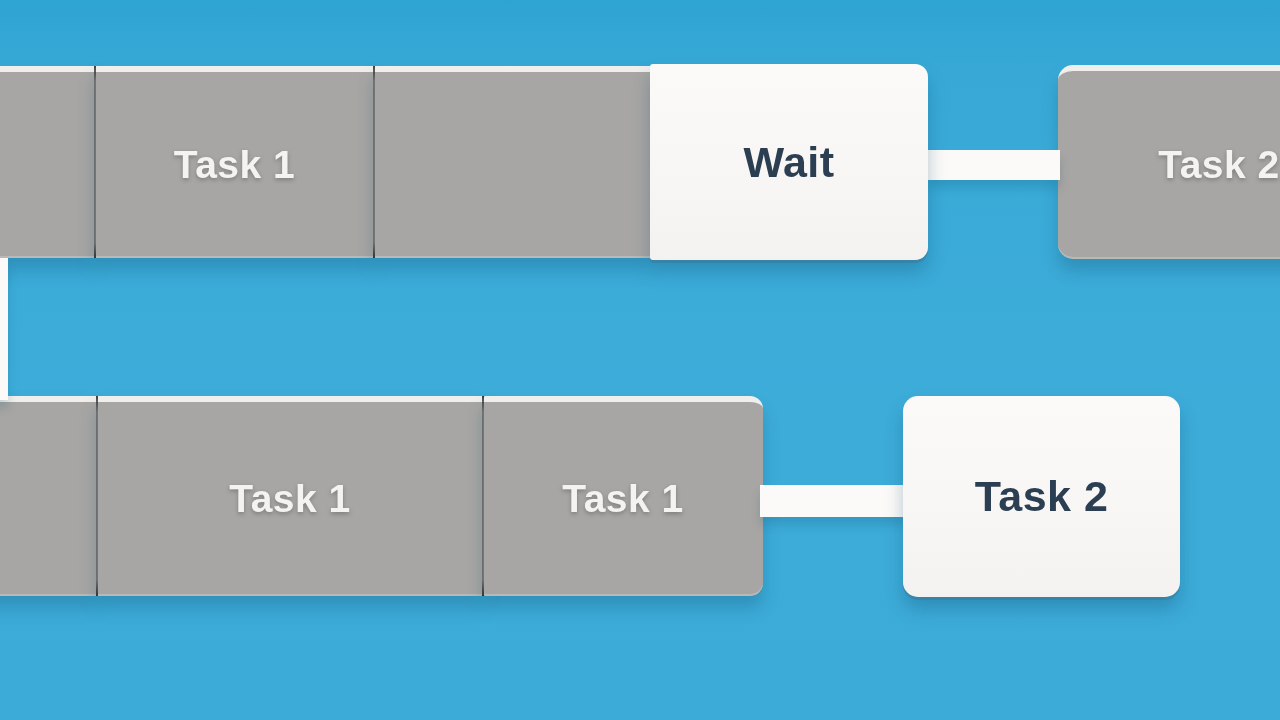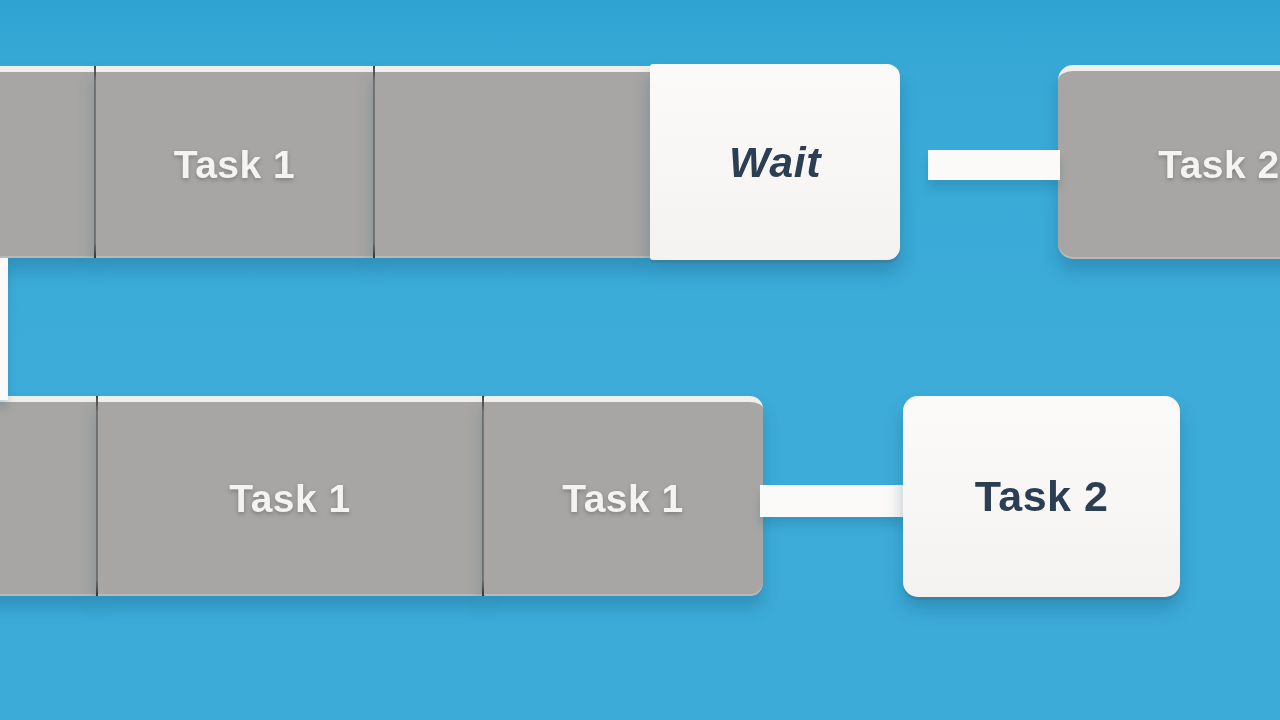--- a/index.html
+++ b/index.html
@@ -56,21 +56,21 @@
     font-weight: 700;
     letter-spacing: 0.5px;
     white-space: nowrap;
   }
 
   
   
   .n-top-partial { left: -40px; top: 66px;  width: 135px; height: 192px; }
   .n-top-task1   { left: 95px;  top: 66px;  width: 279px; height: 192px; }
   .n-top-spacer  { left: 374px; top: 66px;  width: 276px; height: 192px; }
-  .n-top-wait    { left: 650px; top: 64px;  width: 250px; height: 196px; z-index: 3; font-style: italic; }
+  .n-top-wait    { left: 650px; top: 64px;  width: 278px; height: 196px; z-index: 3; }
   .n-top-task2   { left: 1058px; top: 65px; width: 322px; height: 194px; }
 
   
   .n-bot-partial { left: -40px; top: 396px; width: 137px; height: 200px; }
   .n-bot-task1a  { left: 97px;  top: 396px; width: 386px; height: 200px; }
   .n-bot-task1b  { left: 483px; top: 396px; width: 280px; height: 200px; }
   .n-bot-task2   { left: 903px; top: 396px; width: 277px; height: 201px; z-index: 3; }
 
   
   .divider {

